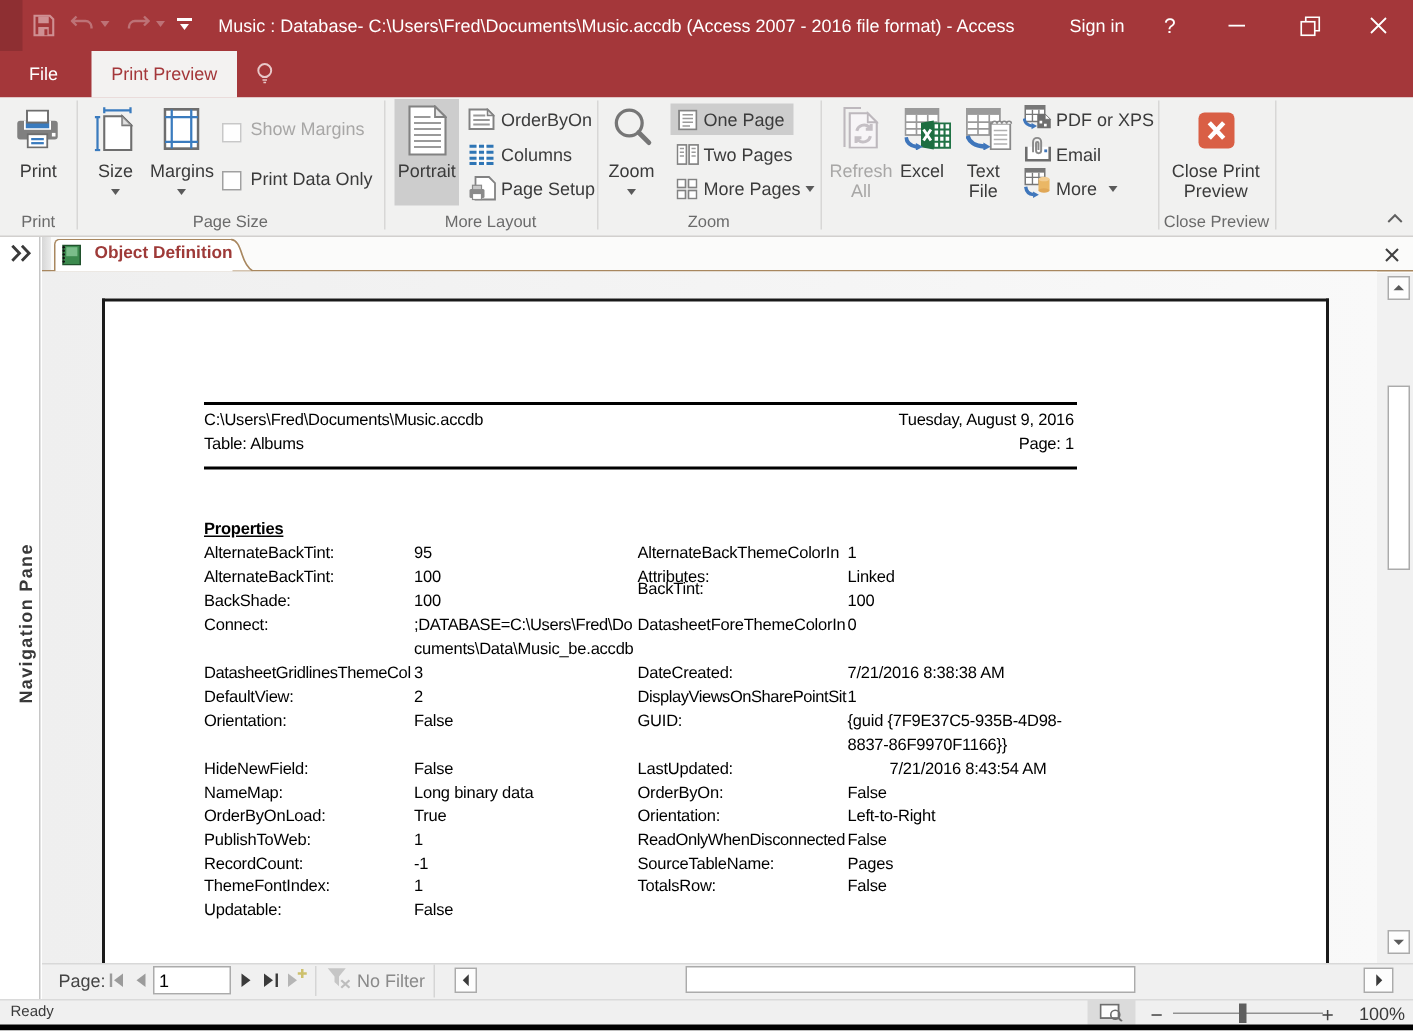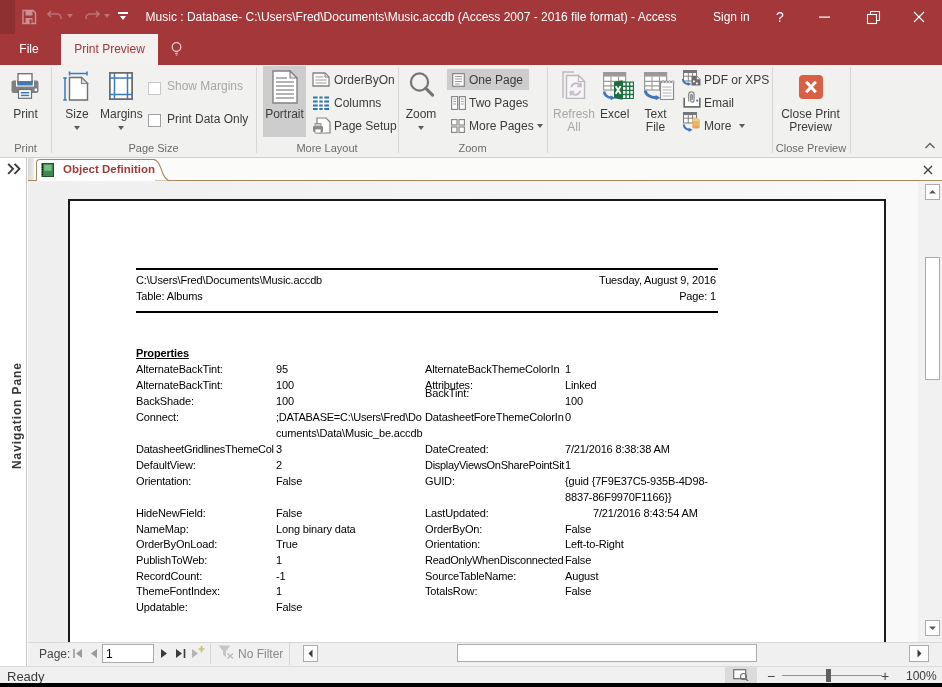--- a/index.html
+++ b/index.html
@@ -353,21 +353,21 @@
     <div class="abs rpt" style="left:276px;top:538px">True</div>
     <div class="abs rpt" style="left:425px;top:538px">Orientation:</div>
     <div class="abs rpt" style="left:565px;top:538px">Left-to-Right</div>
     <div class="abs rpt" style="left:136px;top:554px">PublishToWeb:</div>
     <div class="abs rpt" style="left:276px;top:554px">1</div>
     <div class="abs rpt" style="left:425px;top:554px;letter-spacing:-0.25px">ReadOnlyWhenDisconnected</div>
     <div class="abs rpt" style="left:565px;top:554px">False</div>
     <div class="abs rpt" style="left:136px;top:570px">RecordCount:</div>
     <div class="abs rpt" style="left:276px;top:570px">-1</div>
     <div class="abs rpt" style="left:425px;top:570px">SourceTableName:</div>
-    <div class="abs rpt" style="left:565px;top:570px">August</div>
+    <div class="abs rpt" style="left:565px;top:570px">Pages</div>
     <div class="abs rpt" style="left:136px;top:585px">ThemeFontIndex:</div>
     <div class="abs rpt" style="left:276px;top:585px">1</div>
     <div class="abs rpt" style="left:425px;top:585px">TotalsRow:</div>
     <div class="abs rpt" style="left:565px;top:585px">False</div>
     <div class="abs rpt" style="left:136px;top:601px">Updatable:</div>
     <div class="abs rpt" style="left:276px;top:601px">False</div>
   </div>
 
   <div id="vscroll"></div>
   <div class="abs" style="left:925px;top:184px;width:15px;height:16px;background:#fdfdfd;border:1px solid #ababab"></div>
@@ -413,21 +413,21 @@
   <svg class="abs" style="left:303px;top:645px" width="15" height="17" viewBox="0 0 15 17">
       <path d="M9.5 4.5 L5.5 8.5 L9.5 12.5 z" fill="#3a3a3a"></path>
     </svg>
   <div class="abs" style="left:457px;top:644px;width:300px;height:18px;background:#fff;border:1px solid #ababab"></div>
   <div class="abs" style="left:909px;top:645px;width:20px;height:17px;background:#fdfdfd;border:1px solid #ababab"></div>
   <svg class="abs" style="left:909px;top:645px" width="20" height="17" viewBox="0 0 20 17">
       <path d="M8.5 4.5 L12.5 8.5 L8.5 12.5 z" fill="#3a3a3a"></path>
     </svg>
 
   <div id="statusbar"></div>
-  <div class="abs" style="left:7px;top:669px;font-size:13px;color:#3a3a3a">Ready</div>
+  <div class="abs" style="left:7px;top:669px;font-size:10px;color:#3a3a3a">Ready</div>
   <div class="abs" style="left:725px;top:666px;width:32px;height:17px;background:#dbdbdb"></div>
   <svg class="abs" style="left:733px;top:669px" width="16" height="12" viewBox="0 0 16 12">
     <rect x="0.7" y="0.7" width="12" height="9" fill="#fdfdfd" stroke="#6e6e6e" stroke-width="1.2"></rect>
     <circle cx="10.5" cy="7.5" r="3" fill="none" stroke="#6e6e6e" stroke-width="1.1"></circle>
     <path d="M12.5 9.5 L15 12" stroke="#6e6e6e" stroke-width="1.3"></path>
   </svg>
   <div class="abs" style="left:767px;top:668px;font-size:14px;color:#444">−</div>
   <div class="abs" style="left:782px;top:675px;width:100px;height:1px;background:#919191"></div>
   <div class="abs" style="left:826px;top:669px;width:5px;height:13px;background:#5f5f5f"></div>
   <div class="abs" style="left:881px;top:668px;font-size:14px;color:#444">+</div>

